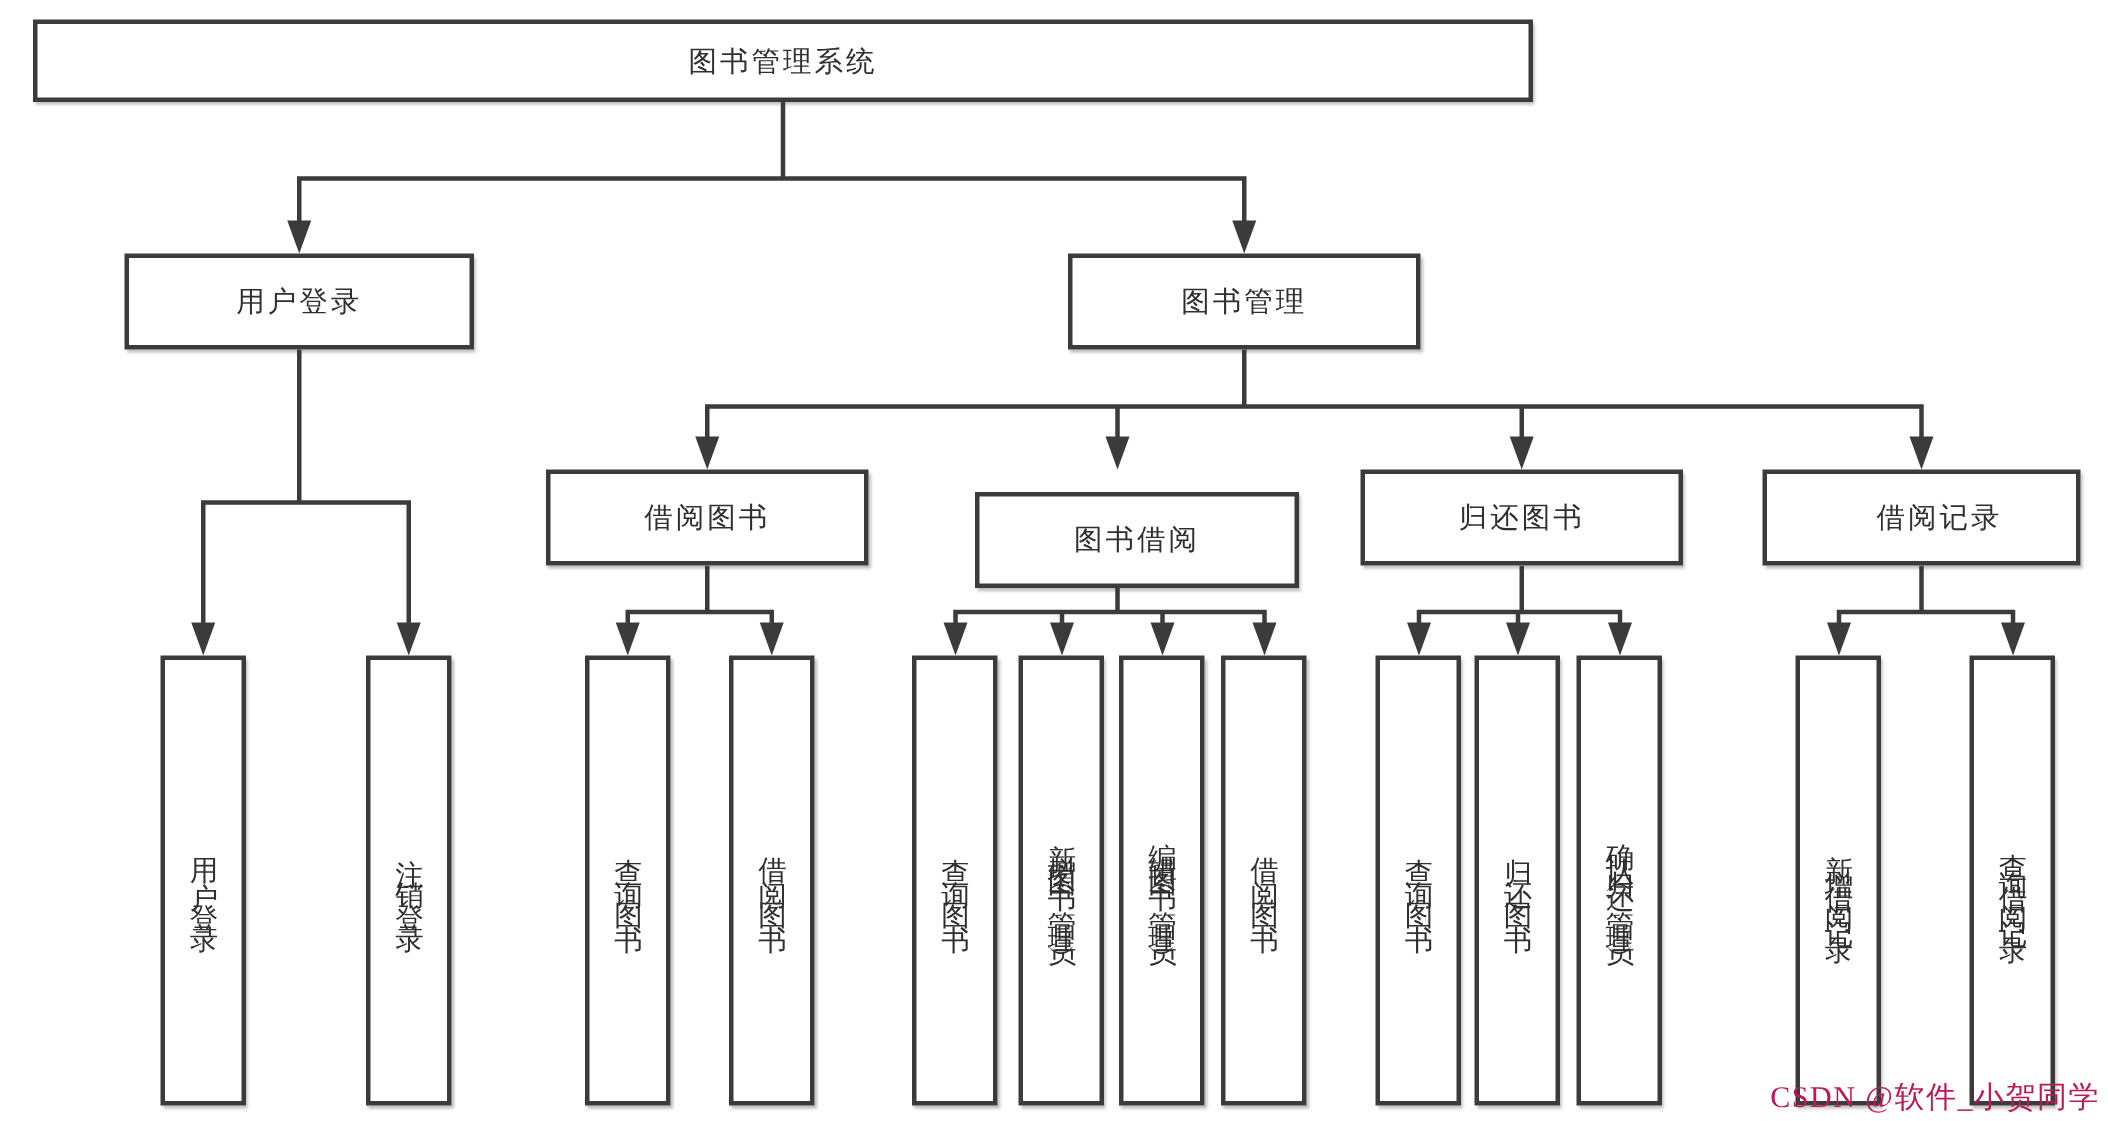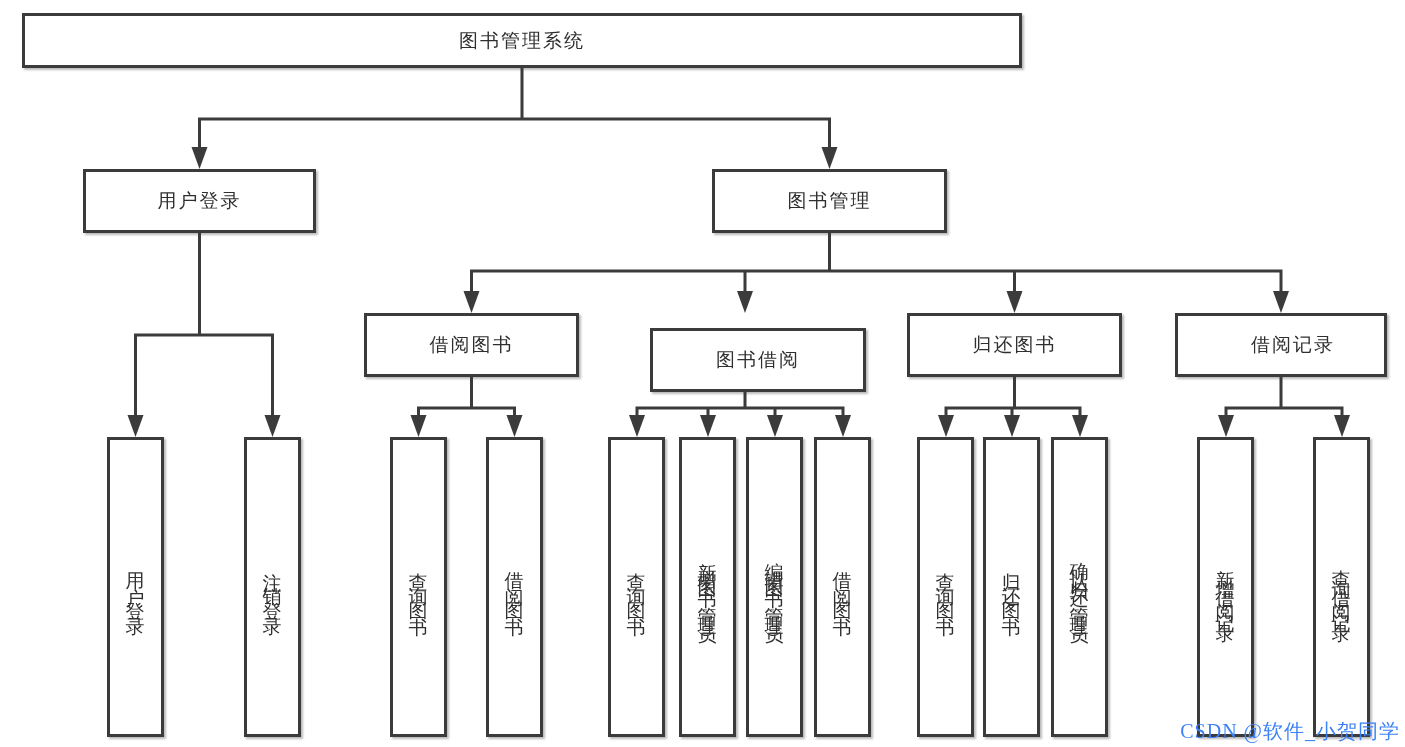--- a/index.html
+++ b/index.html
@@ -57,21 +57,21 @@
     color: #2f2f2f;
   }
   .leaf .len4 { letter-spacing: 15px; }
   .leaf .len6 { letter-spacing: 11px; }
   .leaf .len9 { letter-spacing: 9px; }
   .watermark {
     position: absolute;
     right: 5px;
     top: 718px;
     font-size: 20px;
-    color: #3b82f6;
+    color: #be185d;
     letter-spacing: 1px;
     white-space: nowrap;
   }
 </style>
 </head>
 <body>
 
 <div class="stage">
 
   <svg class="connectors" width="1405" height="747" viewBox="0 0 1405 747">

